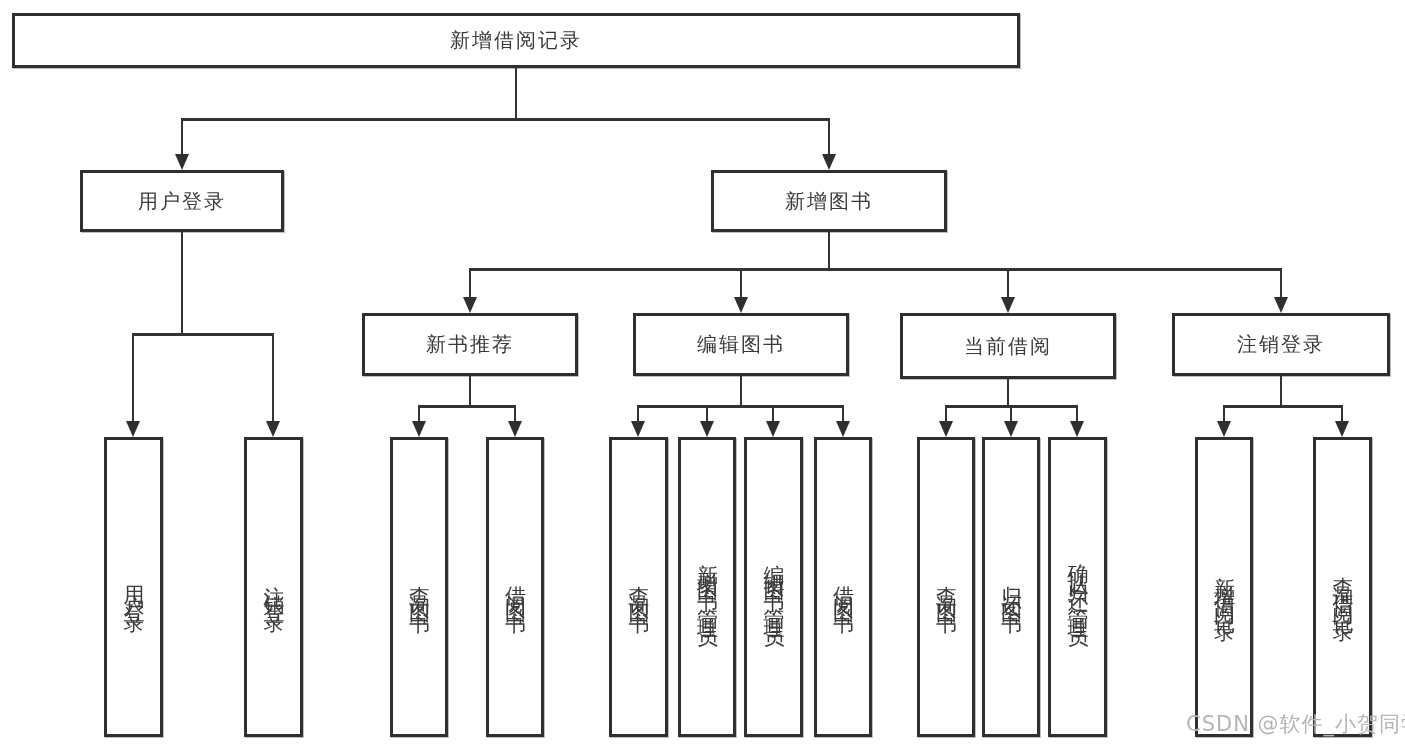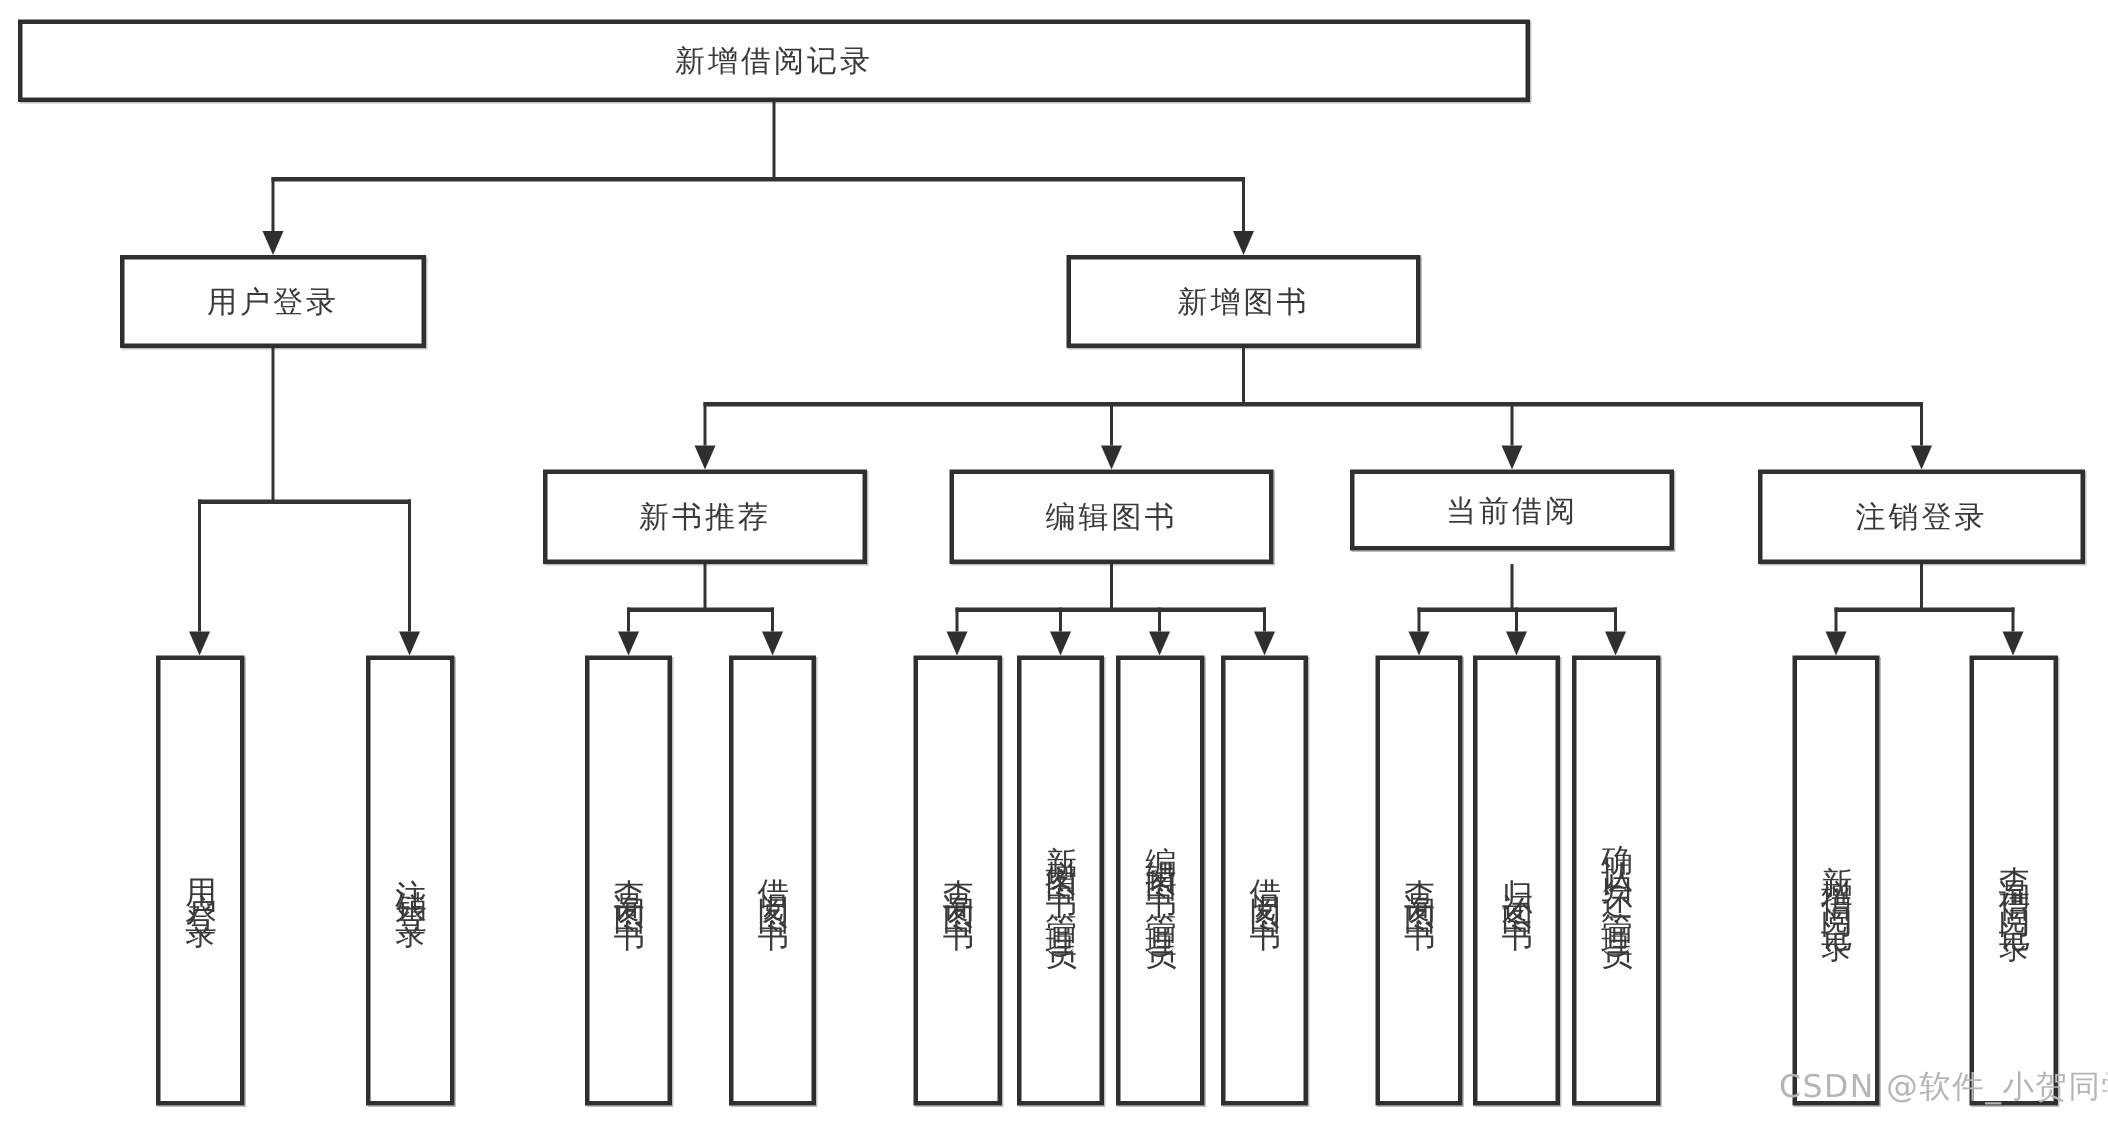--- a/index.html
+++ b/index.html
@@ -98,21 +98,21 @@
   <div class="arrowhead" style="left:1001px; top:297px;"></div>
   <div class="line" style="left:1280px; top:268px; width:2px; height:29px;"></div>
   <div class="arrowhead" style="left:1274px; top:297px;"></div>
 
   <div class="node" style="left:362px; top:313px; width:216px; height:63px;">
     <span class="hlabel">新书推荐</span>
   </div>
   <div class="node" style="left:633px; top:313px; width:216px; height:63px;">
     <span class="hlabel">编辑图书</span>
   </div>
-  <div class="node" style="left:900px; top:313px; width:216px; height:54px;">
+  <div class="node" style="left:900px; top:313px; width:216px; height:66px;">
     <span class="hlabel">当前借阅</span>
   </div>
   <div class="node" style="left:1172px; top:313px; width:218px; height:63px;">
     <span class="hlabel">注销登录</span>
   </div>
 
   <div class="line" style="left:469px; top:376px; width:2px; height:31px;"></div>
   <div class="line" style="left:418px; top:405px; width:98px; height:3px;"></div>
   <div class="line" style="left:418px; top:405px; width:2px; height:16px;"></div>
   <div class="arrowhead" style="left:412px; top:421px;"></div>

